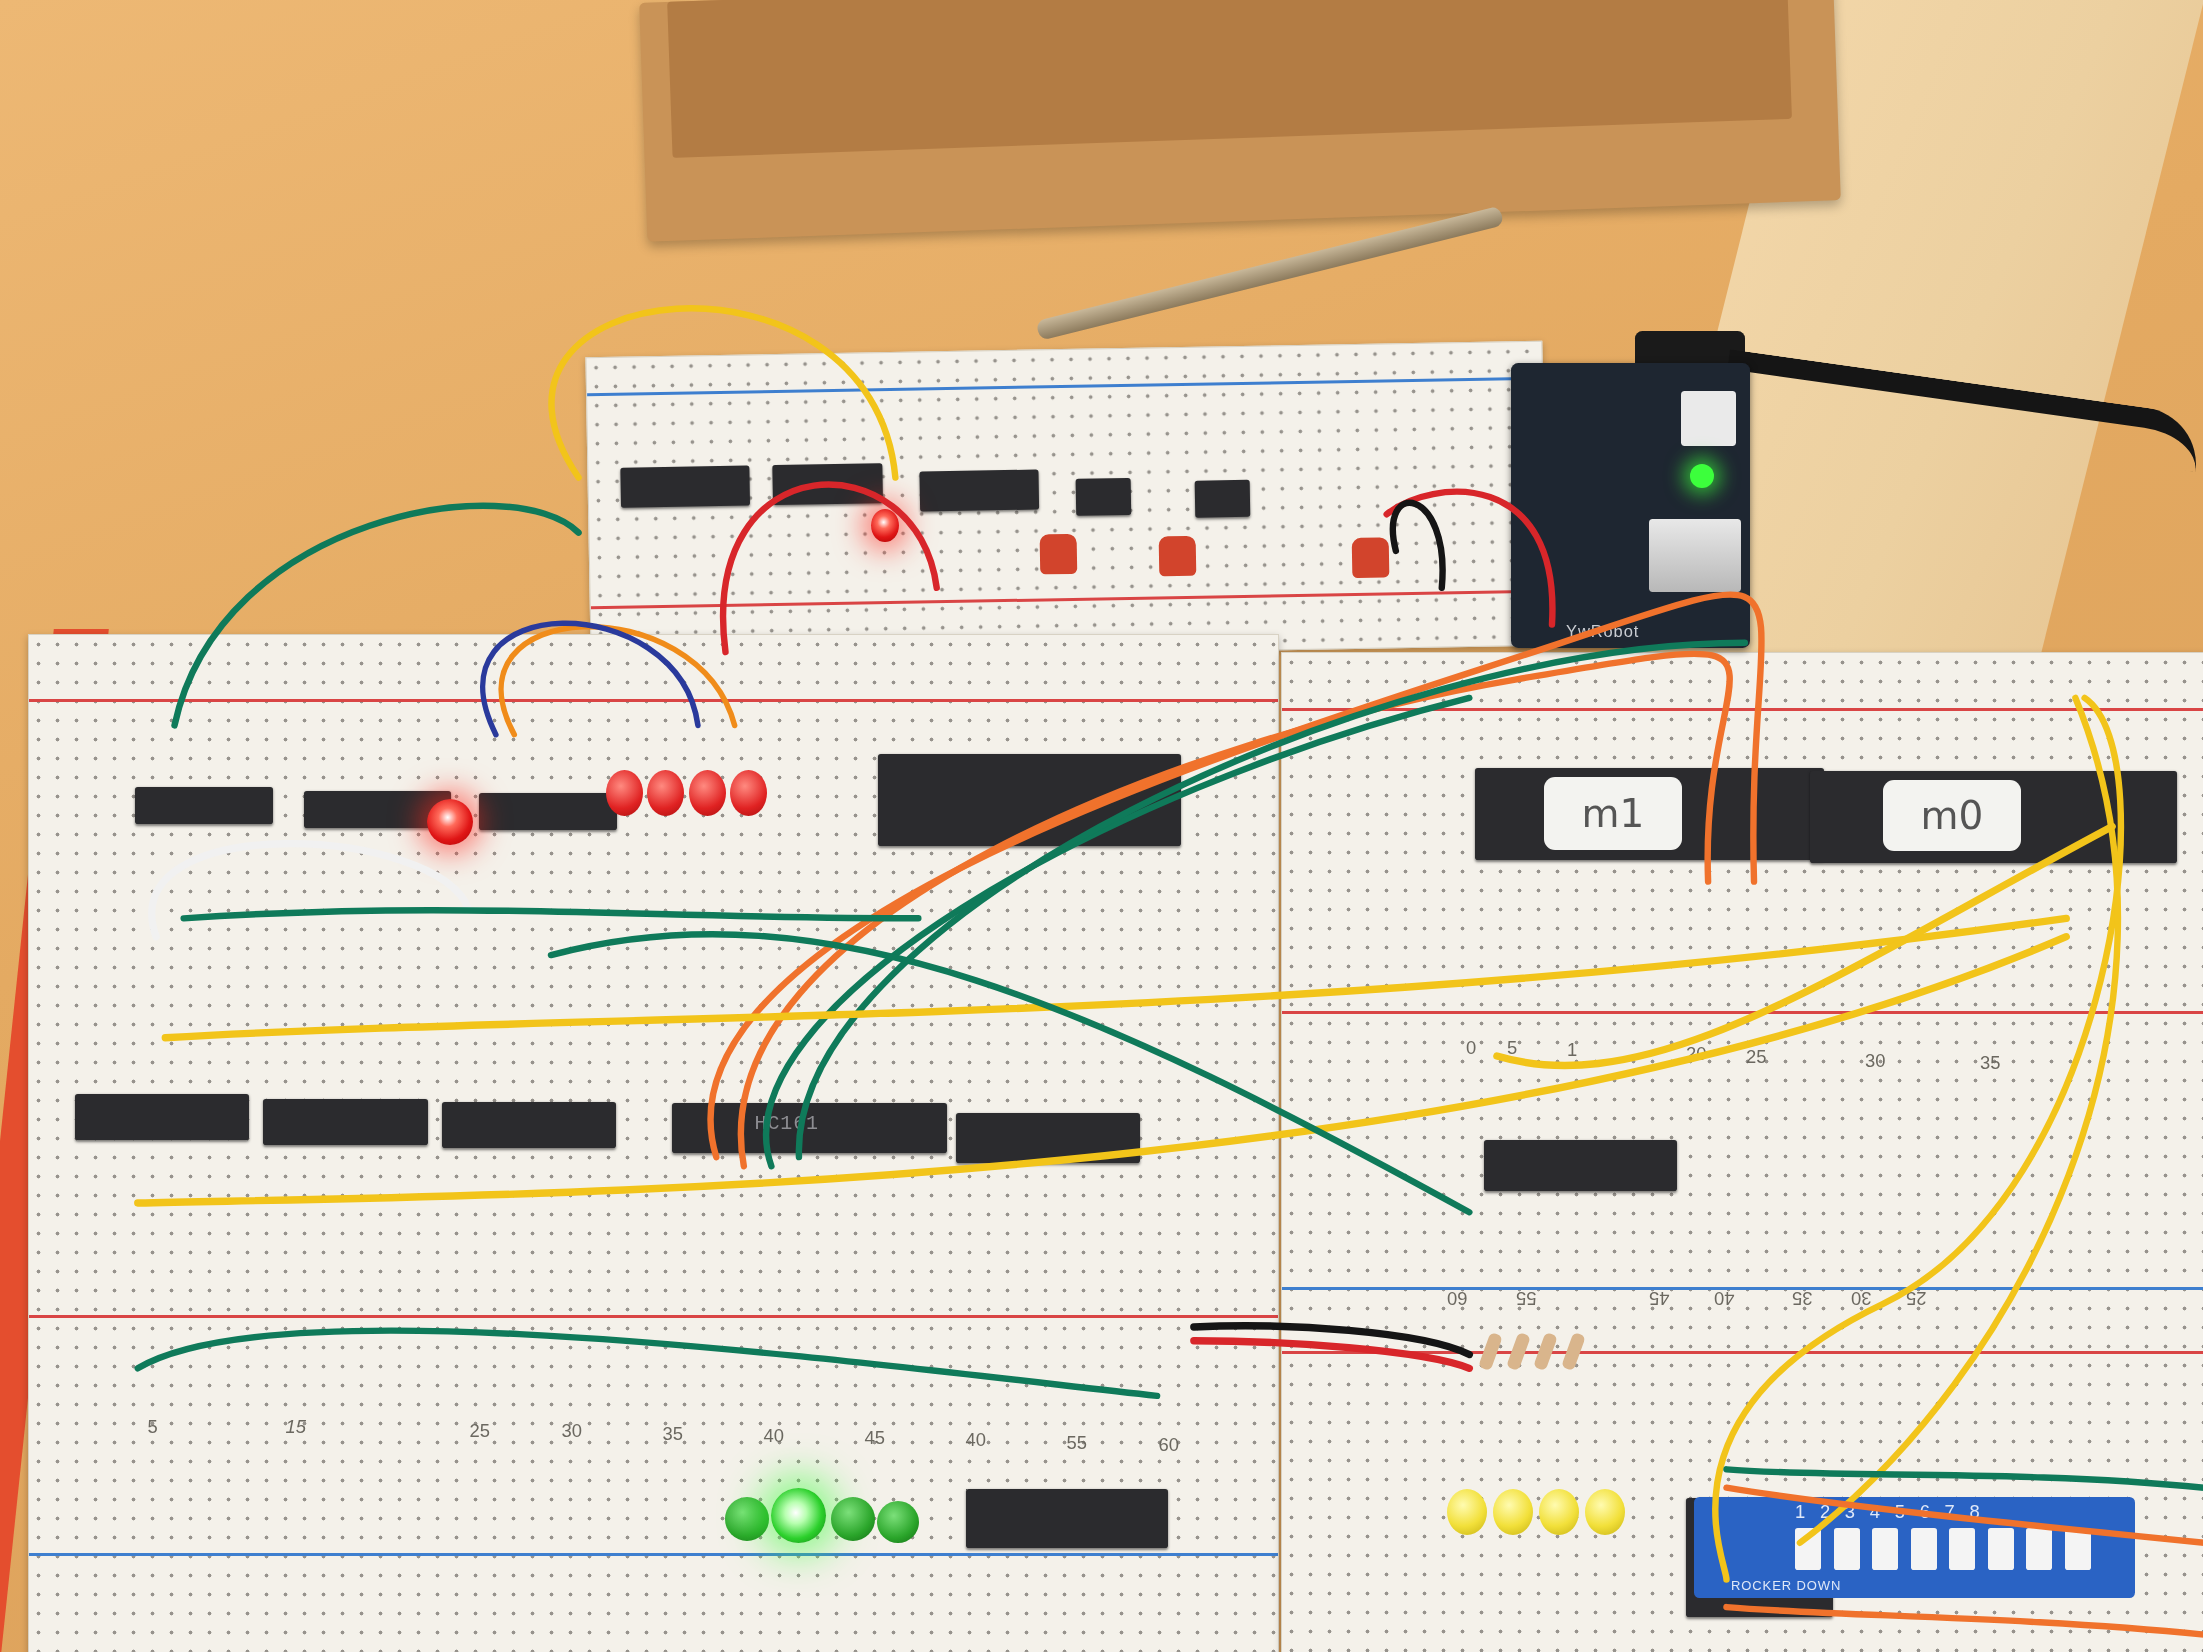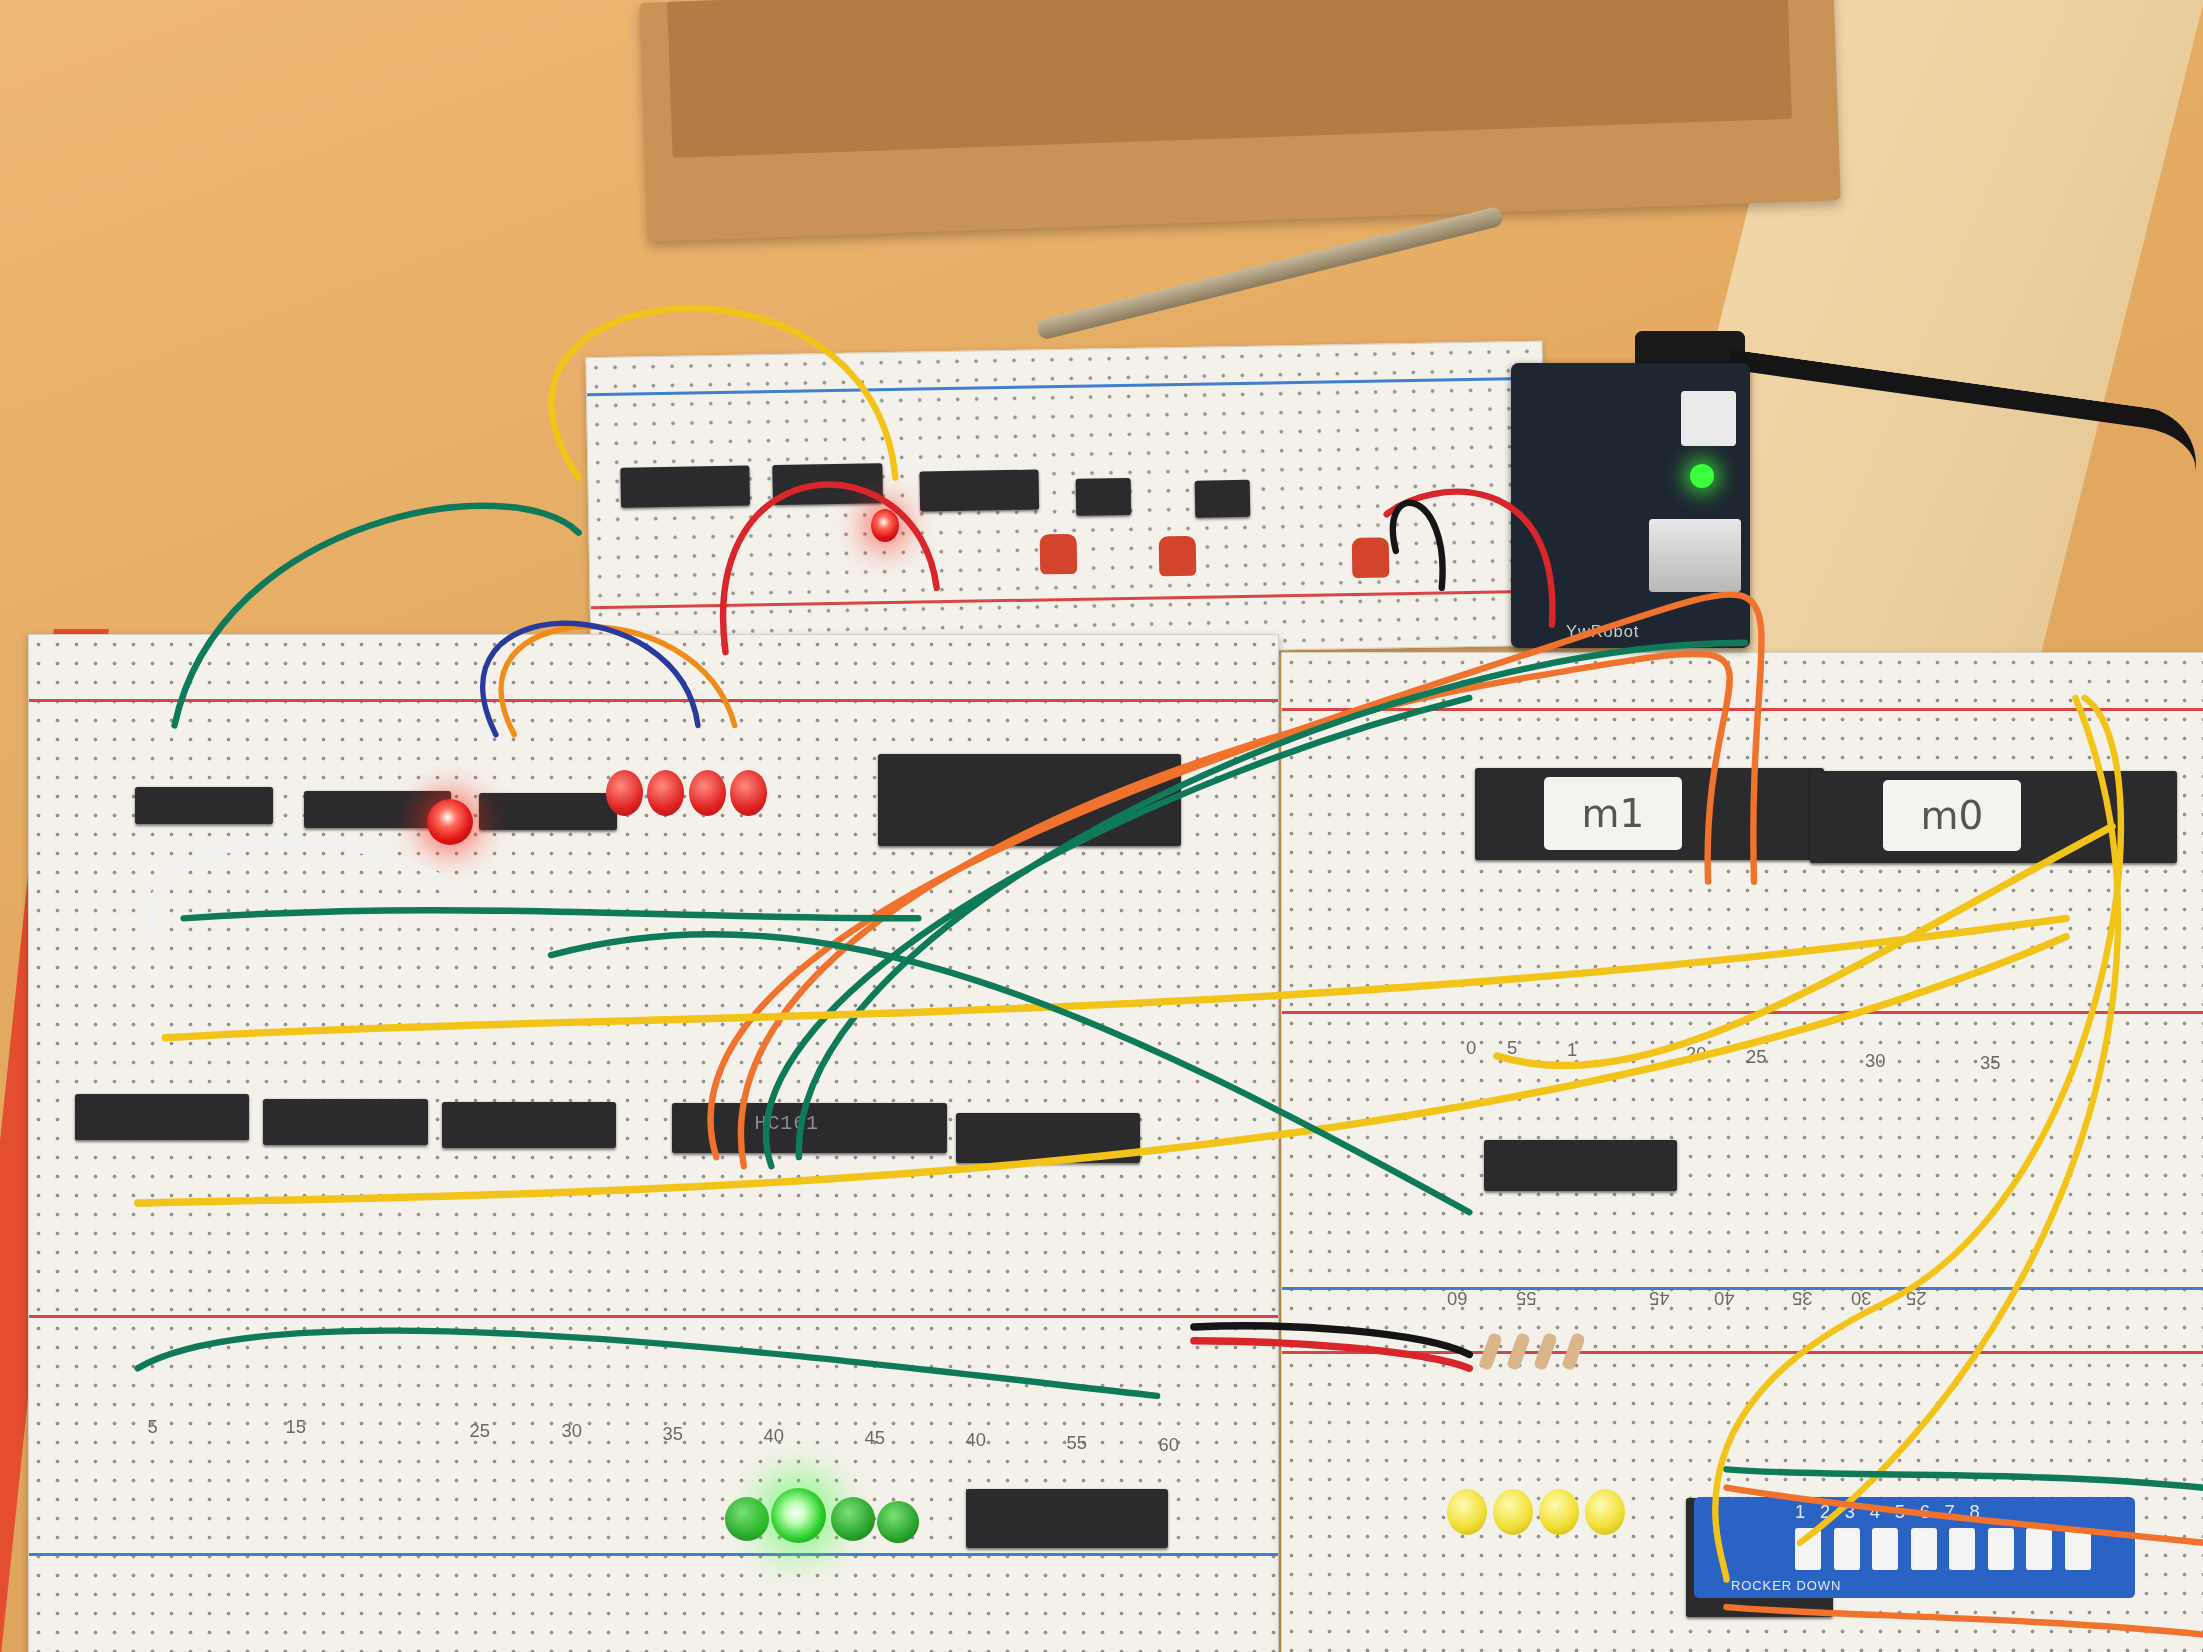--- a/index.html
+++ b/index.html
@@ -10,21 +10,21 @@
   .wood-box{left:643px;top:-18.4px;width:1194px;height:239px;background:#c99357;border-radius:5.5px;box-shadow:0 5.5px 11px rgba(0,0,0,.25);transform:rotate(-2deg);}
   .wood-box-inner{left:27.5px;top:0;width:1120px;height:156px;background:#b37c44;border-radius:3.7px;}
   .screwdriver{left:1038px;top:321px;width:478px;height:20px;background:linear-gradient(#c8b89a,#8c7a5c);border-radius:9.2px;transform:rotate(-14deg);transform-origin:left center;}
   .bb{background:#f4f1ea;border:0.9px solid #d8d2c4;box-shadow:0 2.8px 7.3px rgba(0,0,0,.25);overflow:hidden;}
   .bb-holes{position:absolute;inset:0;background-image:radial-gradient(circle,#4a4640 1.7px,transparent 2.2px);background-size:19px 19px;opacity:.55;}
   .rail{position:absolute;height:2.8px;}
   .rail.red{background:#d94545;}
   .rail.blue{background:#3e7fcf;}
   .red-frame{left:0;top:629px;width:55px;height:1024px;background:#e44e2e;transform:skewX(-6deg);}
   .chip{position:absolute;background:#2b2b2e;border-radius:2.8px;box-shadow:0 1.8px 2.8px rgba(0,0,0,.5);}
-  .chip-label{position:absolute;background:#f3f3f0;border-radius:5px;display:flex;align-items:center;justify-content:center;color:#555;font-size:39px;font-family:"DejaVu Sans",sans-serif;}
+  .chip-label{position:absolute;background:#f3f3f0;border-radius:11px;display:flex;align-items:center;justify-content:center;color:#555;font-size:39px;font-family:"DejaVu Sans",sans-serif;}
   .chip-mark{position:absolute;color:#8d8d92;font-size:20px;font-family:"Liberation Mono",monospace;letter-spacing:0.9px;}
   .led{position:absolute;border-radius:50%;}
   .led.red{background:radial-gradient(circle at 45% 40%,#fff 0%,#ff6a5a 25%,#e01616 60%,#a00 100%);box-shadow:0 0 27.5px 9.2px rgba(255,40,30,.55);}
   .led.red-off{background:radial-gradient(circle at 40% 35%,#ff8a80,#e02222 60%,#a80f0f);}
   .led.green{background:radial-gradient(circle at 45% 45%,#fff 0%,#b8ffb0 25%,#2cd02c 60%,#0b7a0b 100%);box-shadow:0 0 37px 13px rgba(60,255,60,.55);}
   .led.green-off{background:radial-gradient(circle at 40% 35%,#7ce07a,#2aa52a 60%,#146914);}
   .led.yellow{background:radial-gradient(circle at 40% 35%,#fffbb0,#f2e03a 55%,#c5b010);}
   .psu{left:1511px;top:363px;width:239px;height:285px;background:#1e2631;border-radius:7.3px;box-shadow:0 2.8px 7.3px rgba(0,0,0,.5);}
   .psu-text{position:absolute;left:55px;bottom:7.3px;color:#c9ccd2;font-size:16.5px;letter-spacing:0.9px;}
   .usb{position:absolute;left:138px;top:156px;width:92px;height:73px;background:linear-gradient(#e8e8e8,#b8b8b8);border-radius:3.7px;}
@@ -80,21 +80,21 @@
   <div class="chip" style="left:46px;top:459px;width:174px;height:46px;"></div>
   <div class="chip" style="left:234px;top:464px;width:165px;height:46px;"></div>
   <div class="chip" style="left:413px;top:467px;width:174px;height:46px;"></div>
   <div class="chip" style="left:643px;top:468px;width:275px;height:50px;">
     <span class="chip-mark" style="left:83px;top:9.2px;">HC161</span>
   </div>
   <div class="chip" style="left:927px;top:478px;width:184px;height:50px;"></div>
   <div class="chip" style="left:937px;top:854px;width:202px;height:59px;"></div>
 
   <span class="colnum" style="left:119px;top:781px;">5</span>
-  <span class="colnum" style="left:257px;top:781px;">15</span>
+  <span class="colnum" style="left:257px;top:781px;font-style:italic;">15</span>
   <span class="colnum" style="left:441px;top:785px;">25</span>
   <span class="colnum" style="left:533px;top:785px;">30</span>
   <span class="colnum" style="left:634px;top:788px;">35</span>
   <span class="colnum" style="left:735px;top:790px;">40</span>
   <span class="colnum" style="left:836px;top:792px;">45</span>
   <span class="colnum" style="left:937px;top:794px;">40</span>
   <span class="colnum" style="left:1038px;top:797px;">55</span>
   <span class="colnum" style="left:1130px;top:799px;">60</span>
 
   <div class="chip" style="left:937px;top:854px;width:0.9px;height:0.9px;"></div>

